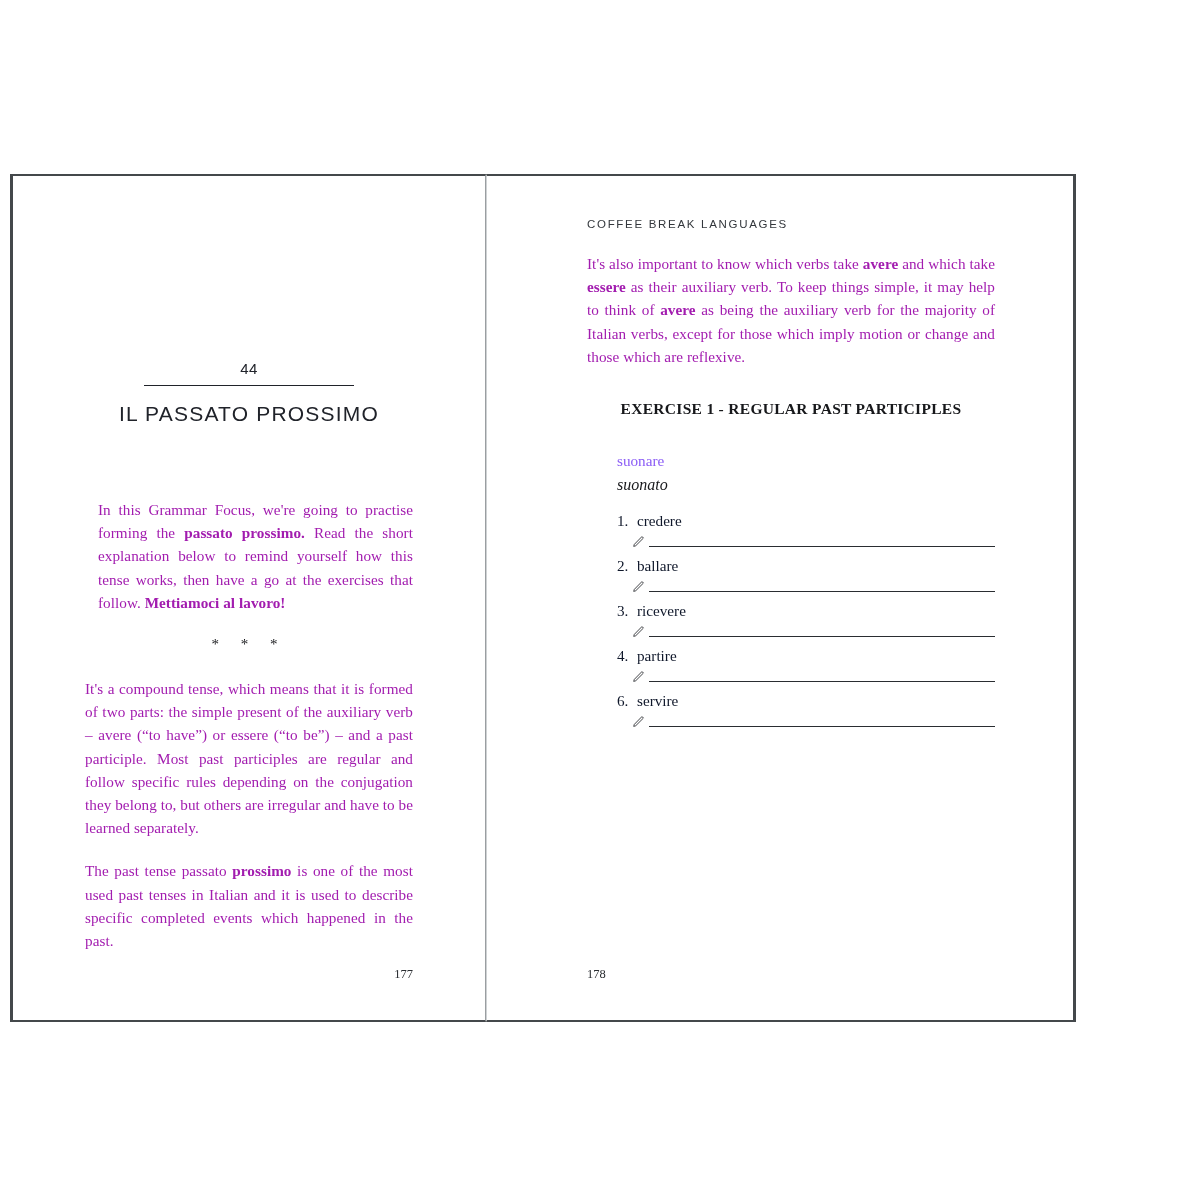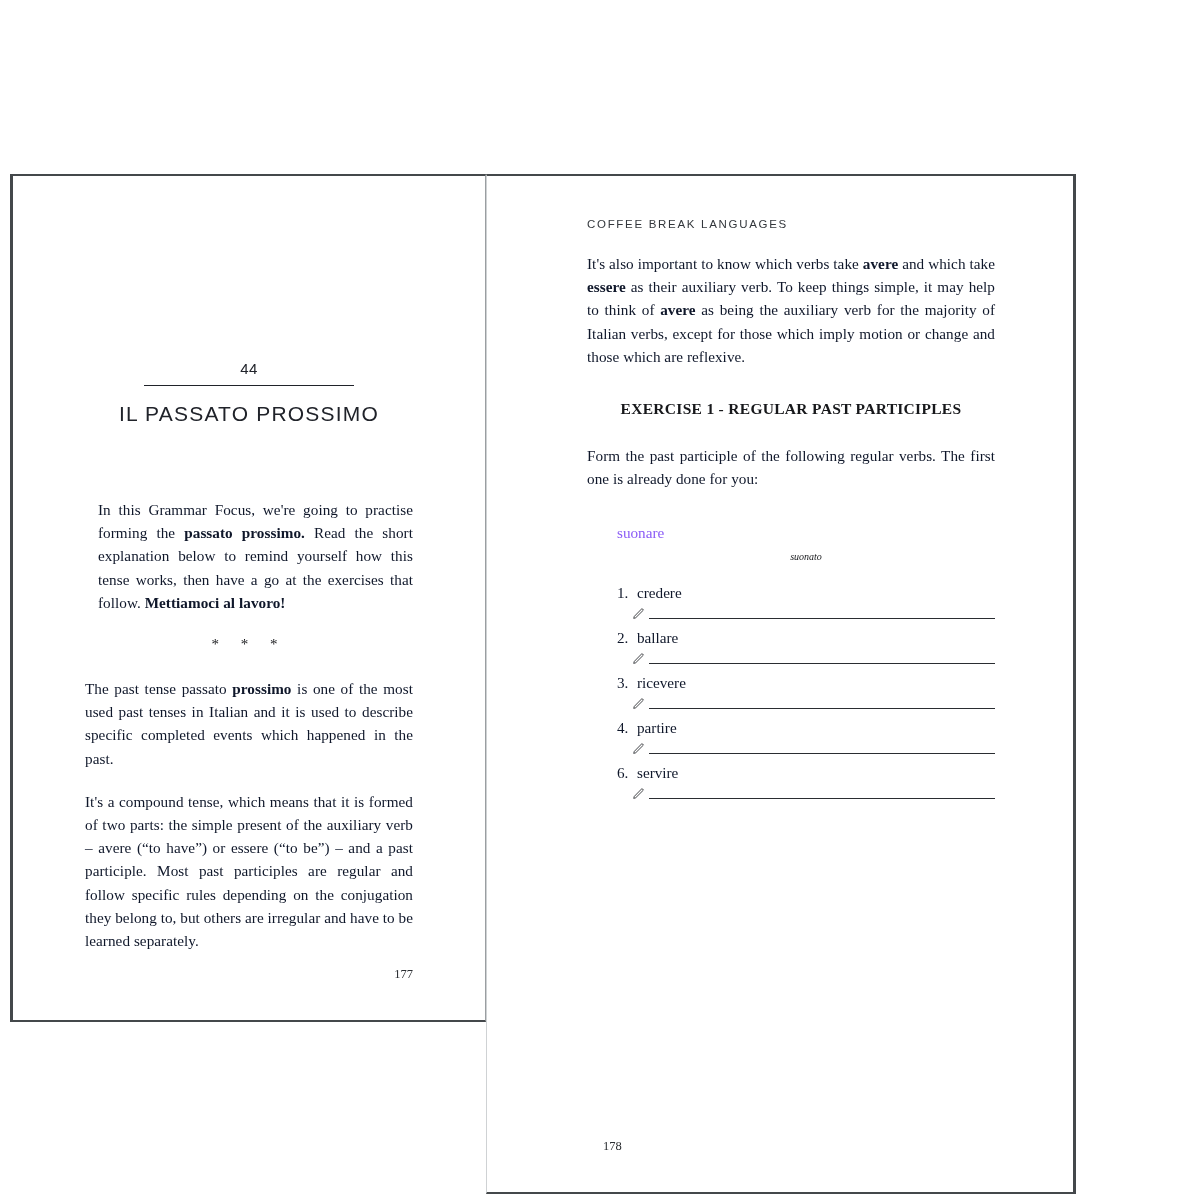--- a/index.html
+++ b/index.html
@@ -37,21 +37,21 @@
     height: 848px;
     border-left: 3px solid #44484b;
     border-top: 2px solid #44484b;
     border-bottom: 2px solid #44484b;
     border-right: 1px solid #9a9ea1;
     padding: 0 72px 0 72px;
   }
 
   .page-right {
     width: 590px;
-    height: 1020px;
+    height: 848px;
     border-right: 3px solid #44484b;
     border-top: 2px solid #44484b;
     border-bottom: 2px solid #44484b;
     border-left: 1px solid #cfd2d4;
     padding: 0 78px 0 100px;
   }
 
   
   .chapter-block {
     margin-top: 184px;
@@ -83,21 +83,21 @@
     font-size: 12.5px;
     letter-spacing: 1.6px;
     color: #20232a;
     font-weight: 400;
   }
 
   .body-text {
     font-size: 15.2px;
     line-height: 23.2px;
     text-align: justify;
-    color: #0f172a;
+    color: #a21caf;
     margin: 0 0 20px 0;
     letter-spacing: 0.05px;
   }
   .left-body-start { margin-top: 72px; margin-left: 13px; }
 
   .b { font-weight: bold; }
 
   .asterisks {
     text-align: center;
     font-size: 15px;
@@ -107,21 +107,21 @@
   }
 
   .folio {
     position: absolute;
     bottom: 38px;
     font-size: 12.5px;
     color: #2a2d31;
     font-family: "Liberation Serif", serif;
   }
   .folio-left { right: 72px; }
-  .folio-right { left: 116px; }
+  .folio-right { left: 100px; }
 
   
   .running-head {
     margin-top: 42px;
     font-family: "Liberation Sans", sans-serif;
     font-size: 11.5px;
     letter-spacing: 1.7px;
     color: #33373c;
   }
   .right-body-start { margin-top: 22px; }
@@ -138,26 +138,25 @@
   .example-block {
     margin: 22px 0 14px 30px;
   }
   .example-prompt {
     font-size: 15.2px;
     line-height: 22px;
     color: #8b5cf6;
     margin-top: 32px;
   }
   .example-answer {
-    font-size: 10px;
+    font-size: 16px;
     font-style: italic;
     line-height: 22px;
     color: #17181b;
     margin-top: 2px;
-    text-align: center;
   }
 
   .ex-list {
     margin: 12px 0 0 30px;
     padding: 0;
     list-style: none;
   }
   .ex-item { margin-bottom: 8px; }
   .ex-label {
     font-size: 15.2px;
@@ -195,36 +194,35 @@
     <div class="chapter-block">
       <div class="chapter-number">44</div>
       <div class="chapter-rule"></div>
       <div class="chapter-title">IL PASSATO PROSSIMO</div>
     </div>
 
     <p class="body-text left-body-start"><span>In this Grammar Focus, we're going to practise forming the </span><span class="b">passato prossimo.</span><span> Read the short explanation below to remind yourself how this tense works, then have a go at the exercises that follow. </span><span class="b">Mettiamoci al lavoro!</span></p>
 
     <div class="asterisks">* * *</div>
 
+    <p class="body-text">It's a compound tense, which means that it is formed of two parts: the simple present of the auxiliary verb – avere (“to have”) or essere (“to be”) – and a past participle. Most past participles are regular and follow specific rules depending on the conjugation they belong to, but others are irregular and have to be learned separately.</p>
+
     <p class="body-text"><span>The past tense passato </span><span class="b">prossimo</span><span> is one of the most used past tenses in Italian and it is used to describe specific completed events which happened in the past.</span></p>
-
-    <p class="body-text">It's a compound tense, which means that it is formed of two parts: the simple present of the auxiliary verb – avere (“to have”) or essere (“to be”) – and a past participle. Most past participles are regular and follow specific rules depending on the conjugation they belong to, but others are irregular and have to be learned separately.</p>
 
     <div class="folio folio-left">177</div>
   </div>
 
   <div class="page page-right">
 
     <div class="running-head">COFFEE BREAK LANGUAGES</div>
 
     <p class="body-text right-body-start"><span>It's also important to know which verbs take </span><span class="b">avere</span><span> and which take </span><span class="b">essere</span><span> as their auxiliary verb. To keep things simple, it may help to think of </span><span class="b">avere</span><span> as being the auxiliary verb for the majority of Italian verbs, except for those which imply motion or change and those which are reflexive.</span></p>
 
     <div class="exercise-heading">EXERCISE 1 - REGULAR PAST PARTICIPLES</div>
 
-    <p class="body-text">Form the past participle of the following regular verbs. The first one is already done for you:</p>
 
     <div class="example-block">
       <div class="example-prompt">suonare</div>
       <div class="example-answer">suonato</div>
     </div>
 
     <ul class="ex-list">
       <li class="ex-item">
         <span class="ex-label"><span class="ex-num">1.</span><span>credere</span></span>
         <div class="answer-line">

